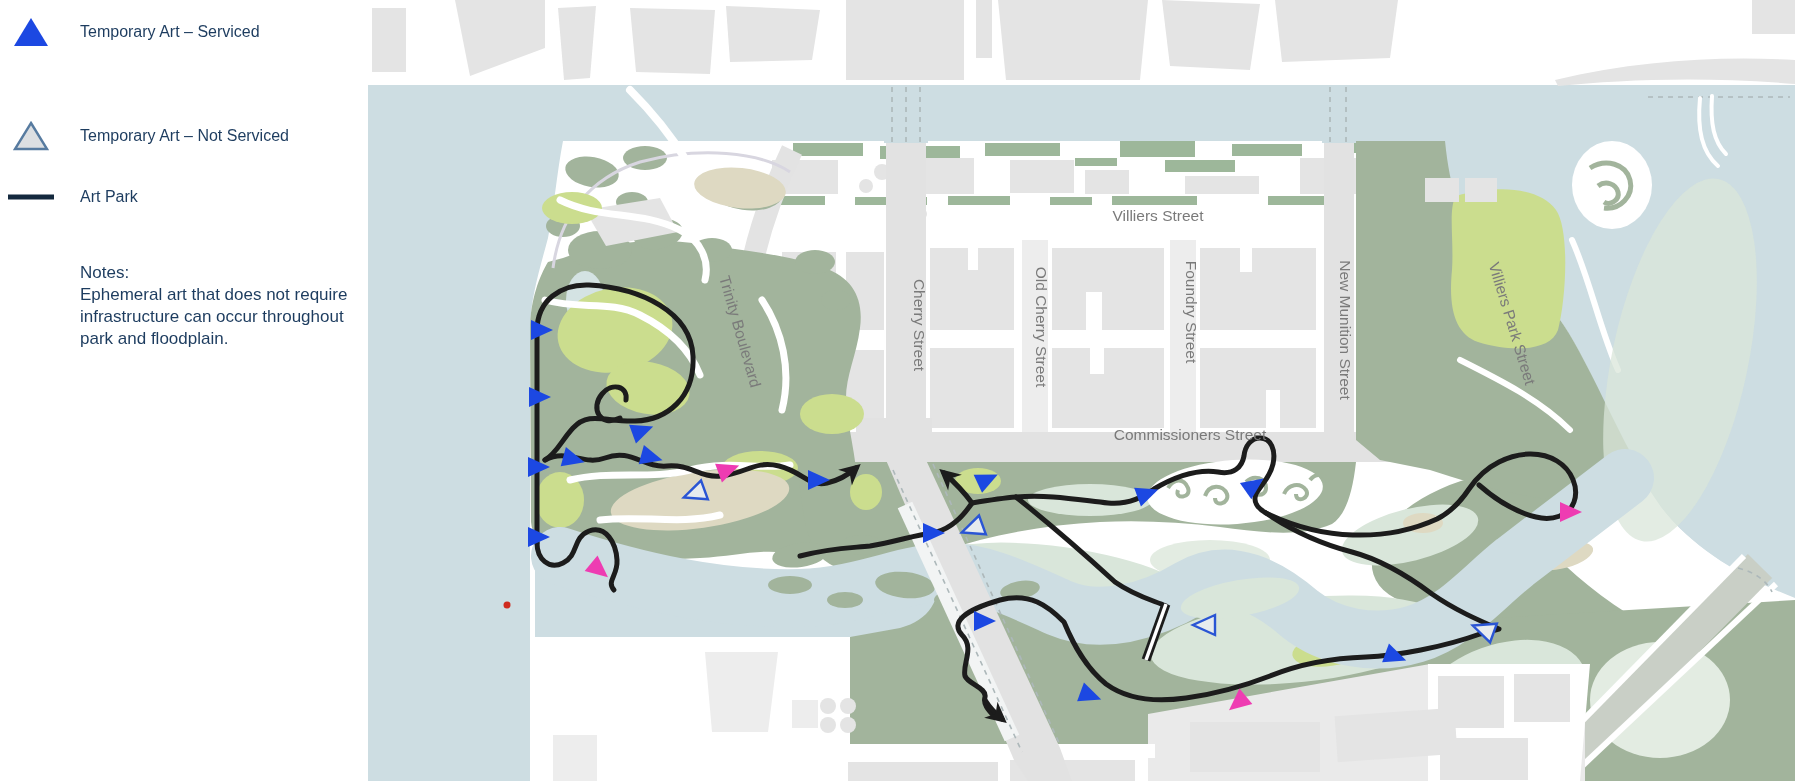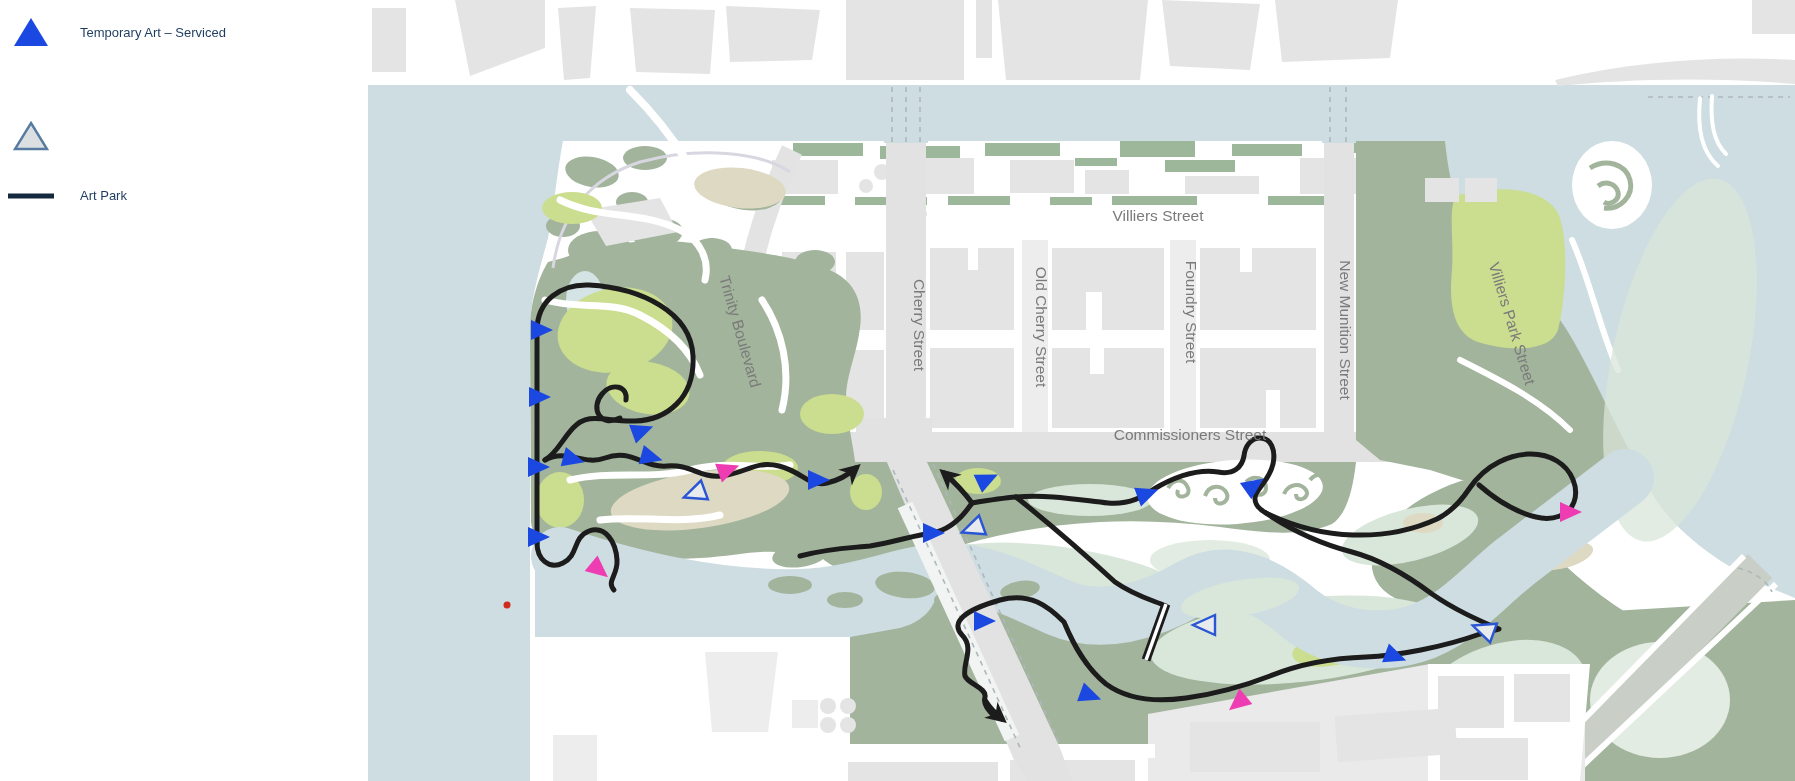--- a/index.html
+++ b/index.html
@@ -24,21 +24,21 @@
   .coast{stroke:#d8d6e0;stroke-width:3;fill:none}
   
   .mk-temporary-serviced{fill:var(--c-blue)}
   .mk-permanent-serviced{fill:var(--c-pink)}
   .mk-temporary-not-serviced{fill:var(--c-outlineFill);stroke:var(--c-outlineStroke);stroke-width:2.4}
   .street-label{fill:var(--c-labelGray);font-size:15.5px;font-family:"Liberation Sans",sans-serif}
   
   .legend{position:absolute;left:0;top:0;width:368px;height:781px;background:#fff;z-index:5}
   .legend-row{position:absolute;left:0;display:flex;align-items:center}
   .legend-swatch{width:62px;display:flex;justify-content:center;flex:none}
-  .legend-label{color:var(--c-navy);font-size:13px;white-space:nowrap;padding-left:18px}
+  .legend-label{color:var(--c-navy);font-size:16px;white-space:nowrap;padding-left:18px}
   .notes{position:absolute;left:80px;top:262px;width:292px;color:var(--c-navy);font-size:17px;line-height:1.3}
 </style>
 </head>
 <body>
 
 <div class="page">
 
   <div class="legend">
     <div class="legend-row" style="top:16px">
       <span class="legend-swatch">
@@ -47,28 +47,33 @@
           </svg>
       </span>
       <span class="legend-label">Temporary Art – Serviced</span>
     </div>
     <div class="legend-row" style="top:120px">
       <span class="legend-swatch">
         <svg width="38" height="32" viewBox="0 0 38 32">
             <polygon points="19,3 35,29 3,29" fill="#dcdfe2" stroke="#577ba0" stroke-width="2.4"></polygon>
           </svg>
       </span>
+      <span class="legend-label">Temporary Art – Not Serviced</span>
     </div>
     <div class="legend-row" style="top:188px">
       <span class="legend-swatch">
         <svg width="50" height="10" viewBox="0 0 50 10">
             <line x1="2" y1="5" x2="48" y2="5" stroke="#14293e" stroke-width="5"></line>
           </svg>
       </span>
       <span class="legend-label">Art Park</span>
+    </div>
+    <div class="notes">
+      <div>Notes:</div>
+      <div>Ephemeral art that does not require infrastructure can occur throughout park and floodplain.</div>
     </div>
   </div>
 
   <svg class="map-svg" width="1795" height="781" viewBox="0 0 1795 781">
 
     <g>
       <rect class="water" x="368" y="85" width="196" height="696"></rect>
       <rect class="water" x="480" y="85" width="965" height="58"></rect>
       <path class="water" d="M1400,85 L1795,85 L1795,598 C1738,576 1690,546 1658,504 C1624,456 1600,386 1570,336 C1548,297 1506,254 1474,233 C1452,218 1444,182 1440,141 L1400,141 Z"></path>
     </g>

